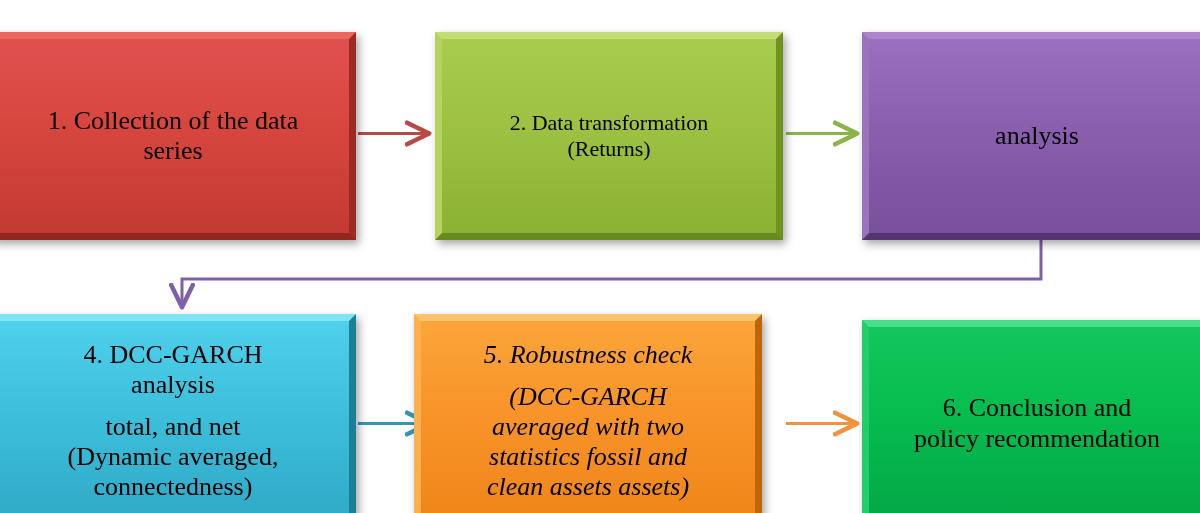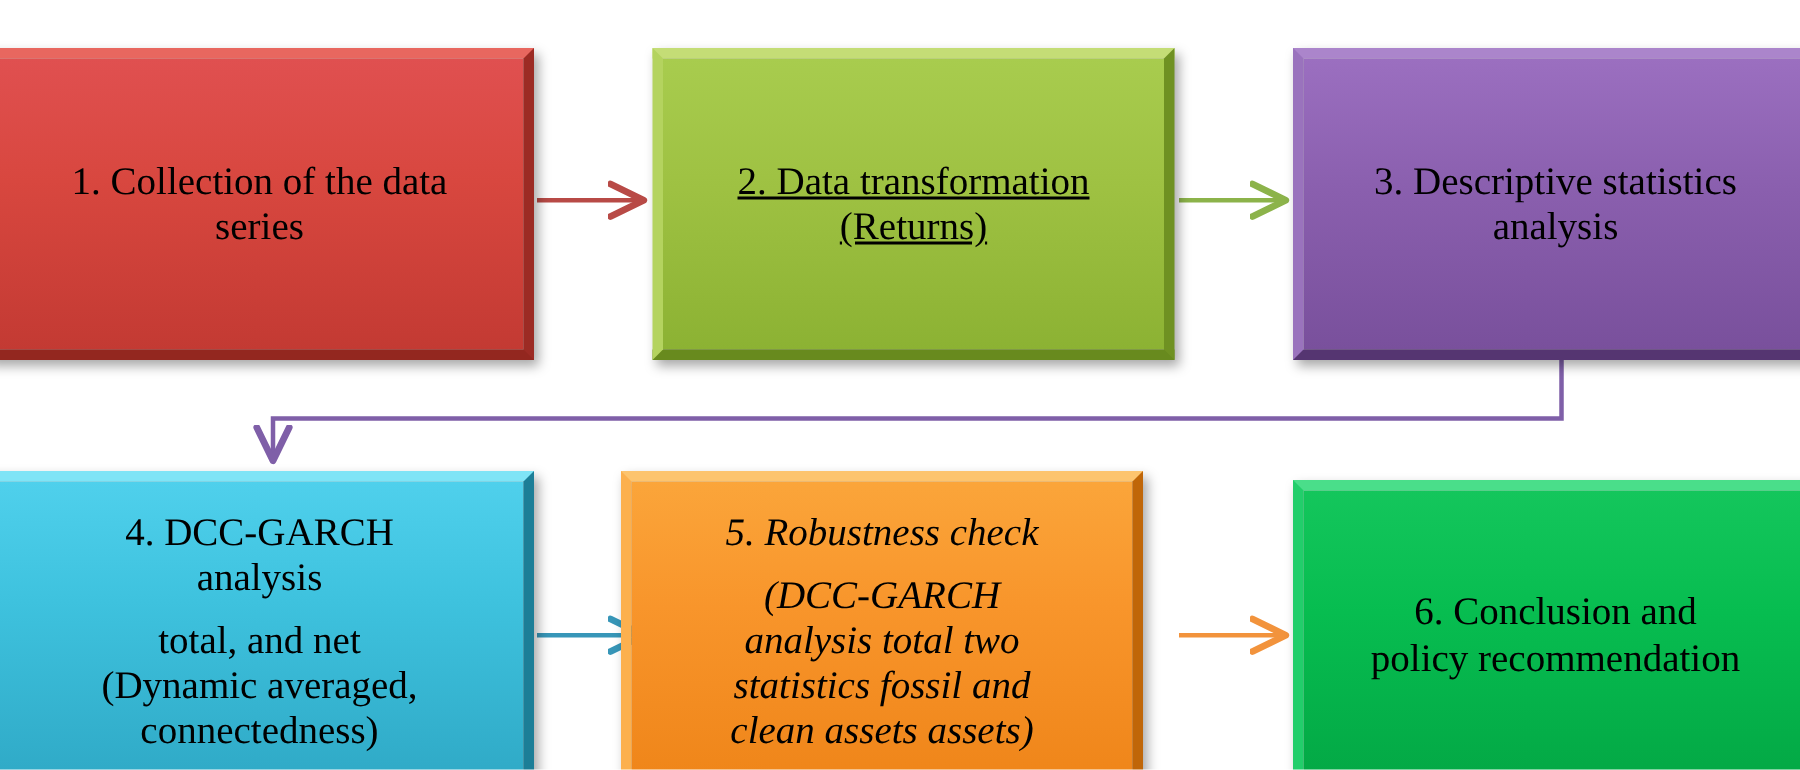--- a/index.html
+++ b/index.html
@@ -64,21 +64,21 @@
   }
   
   .c-emerald{
     background:linear-gradient(180deg,#14c65c 0%,#07bd50 42%,#03a845 100%);
     border-top-color:#4ade8a;border-left-color:#22ce6b;
     border-right-color:#027d32;border-bottom-color:#02722d;
   }
 
   
   #box-1{left:-10px;top:4px;width:366px;height:208px;font-size:26px;}
-  #box-2{left:435px;top:4px;width:348px;height:208px;font-size:26px;text-decoration:underline;}
+  #box-2{left:435px;top:4px;width:348px;height:208px;font-size:22px;}
   #box-3{left:862px;top:4px;width:350px;height:208px;font-size:26px;}
   #box-4{left:-10px;top:286px;width:366px;height:214px;font-size:26px;}
   #box-5{left:414px;top:286px;width:348px;height:214px;font-size:26px;font-style:italic;}
   #box-6{left:862px;top:292px;width:350px;height:207px;font-size:26px;}
 
   svg#connectors{position:absolute;left:0;top:0;width:1200px;height:513px;pointer-events:none;}
 </style>
 </head>
 <body>
 
@@ -123,21 +123,20 @@
 
   <div id="box-2" class="box c-green">
     <span class="para">
       <span class="ln">2. Data transformation</span>
       <span class="ln">(Returns)</span>
     </span>
   </div>
 
   <div id="box-3" class="box c-purple">
     <span class="para">
-      <span class="ln">3. Descriptive statistics</span>
       <span class="ln">analysis</span>
     </span>
   </div>
 
   <div id="box-4" class="box c-cyan">
     <span class="para">
       <span class="ln">4. DCC-GARCH</span>
       <span class="ln">analysis</span>
     </span>
     <span class="para">
@@ -146,21 +145,21 @@
       <span class="ln">connectedness)</span>
     </span>
   </div>
 
   <div id="box-5" class="box c-orange">
     <span class="para">
       <span class="ln">5. Robustness check</span>
     </span>
     <span class="para">
       <span class="ln">(DCC-GARCH</span>
-      <span class="ln">analysis total two</span>
+      <span class="ln">averaged with two</span>
       <span class="ln">statistics fossil and</span>
       <span class="ln">clean assets assets)</span>
     </span>
   </div>
 
   <div id="box-6" class="box c-emerald">
     <span class="para">
       <span class="ln">6. Conclusion and</span>
       <span class="ln">policy recommendation</span>
     </span>

